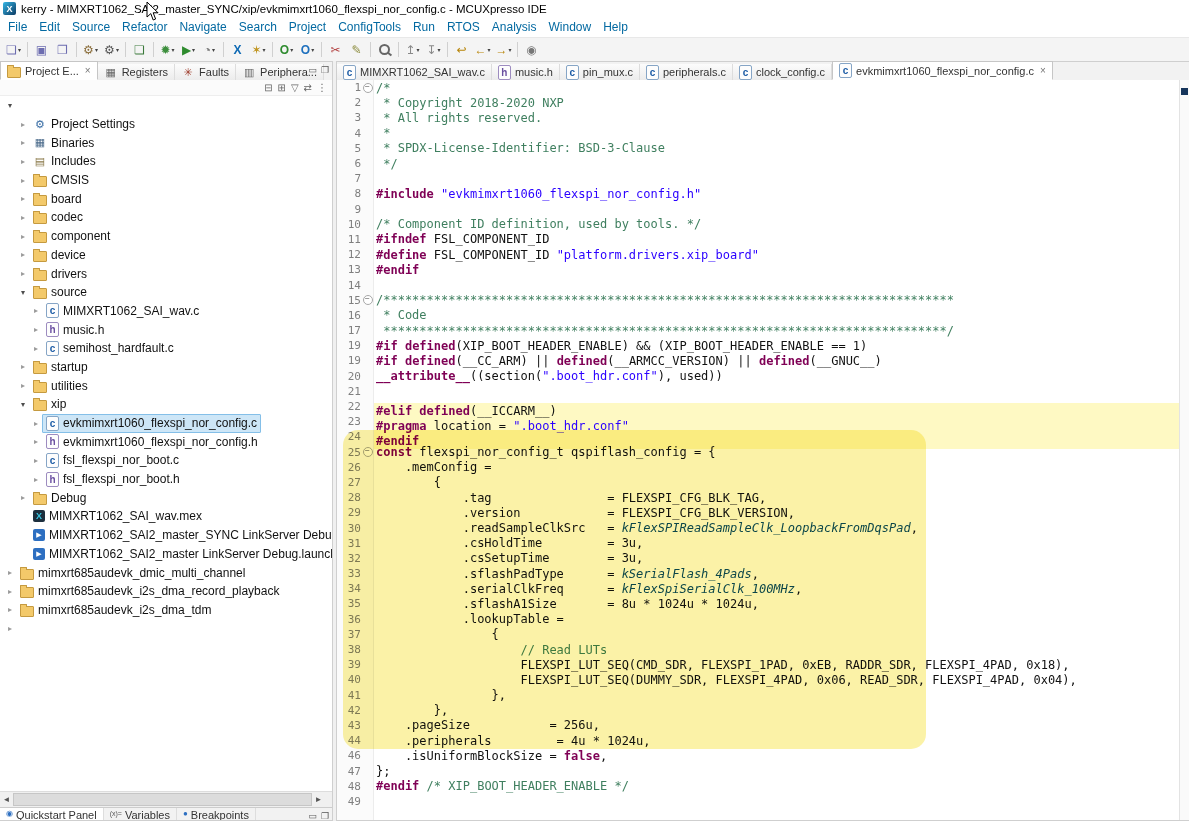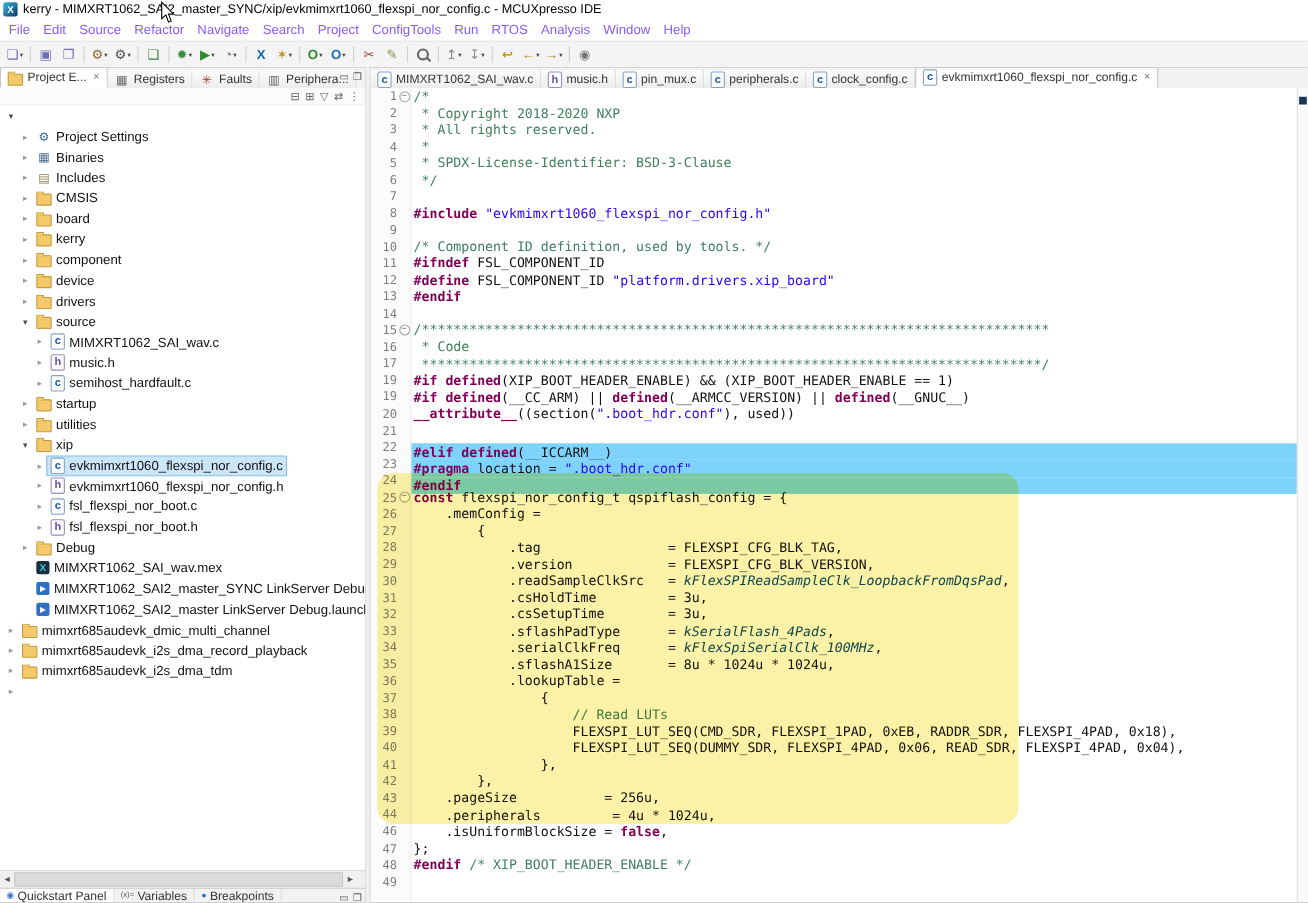--- a/index.html
+++ b/index.html
@@ -5,21 +5,21 @@
   html,body{margin:0;padding:0;}
   body{width:1189px;height:821px;overflow:hidden;position:relative;background:#fff;
        font-family:"Liberation Sans",sans-serif;font-size:12px;color:#111;
        -webkit-font-smoothing:antialiased;}
   
   .titlebar{height:17px;display:flex;align-items:center;gap:5px;padding-left:3px;background:#fff;}
   .appicon{width:13px;height:13px;border-radius:2px;background:linear-gradient(135deg,#35b6e5,#0d3a63);
            color:#fff;font-size:9px;font-weight:bold;display:flex;align-items:center;justify-content:center;}
   .titletext{font-size:11.5px;color:#000;}
   .menubar{height:20px;display:flex;align-items:center;background:#fff;padding-left:2px;}
-  .menu-item{padding:2px 6px;color:#8b5cf6;cursor:default;}
+  .menu-item{padding:2px 6px;color:#0369a1;cursor:default;}
   .toolbar{height:23px;background:#f4f4f4;border-top:1px solid #e8e8e8;border-bottom:1px solid #d8d8d8;
            display:flex;align-items:center;padding-left:3px;}
   .tbtn{height:20px;min-width:17px;display:flex;align-items:center;justify-content:center;padding:0 2px;border-radius:2px;}
   .tglyph{font-size:12px;line-height:1;}
   .dd::after{content:"▾";font-size:6px;color:#444;margin-left:1px;}
   .tsep{width:1px;height:15px;background:#d0d0d0;margin:0 3px;}
   .lens{width:7px;height:7px;border:2px solid #666;border-radius:50%;position:relative;display:inline-block;}
   .lens::after{content:"";position:absolute;width:5px;height:2px;background:#666;right:-4px;bottom:-2px;transform:rotate(40deg);}
   
   .main{position:absolute;top:61px;left:0;right:0;bottom:0;display:flex;}
@@ -67,21 +67,21 @@
   .ebody{flex:1;display:flex;position:relative;overflow:hidden;}
   .codecol{flex:1;position:relative;font-family:"DejaVu Sans Mono",monospace;font-size:12px;overflow:hidden;}
   .codecol::before{content:"";position:absolute;left:0;top:0;bottom:0;width:36px;background:#fbfbfb;border-right:1px solid #ececec;}
   .codelines{position:relative;}
   .cl{height:15.2px;display:flex;align-items:center;white-space:pre;}
   .ln{width:24px;flex:none;text-align:right;color:#7f7f7f;font-size:11px;}
   .fold{width:13px;flex:none;display:flex;align-items:center;justify-content:center;}
   .fbox{width:8px;height:8px;border:1px solid #a8a8a8;border-radius:50%;background:#fff;color:#707070;
         font-size:8px;line-height:6px;text-align:center;}
   .ct{flex:1;height:100%;display:flex;align-items:center;padding-left:2px;}
-  .cl.sel .ct{background:#7dd3fc;margin-top:39px;}
+  .cl.sel .ct{background:#fef9c3;margin-top:39px;}
   .tk-com{color:#3f7f5f;}
   .tk-pp{color:#7f0055;font-weight:bold;}
   .tk-kw{color:#7f0055;font-weight:bold;}
   .tk-str{color:#2a00ff;}
   .tk-enum{color:#0c4a6e;font-style:italic;}
   .tk-plain{color:#111;}
   .yellowhl{position:absolute;left:6px;top:350px;width:583px;height:319px;background:rgba(247,230,80,0.5);
             border-radius:15px;mix-blend-mode:multiply;pointer-events:none;z-index:5;}
   .overview{width:9px;flex:none;border-left:1px solid #e3e3e3;background:#fafafa;position:relative;}
   .ovmark{position:absolute;top:8px;left:1px;width:7px;height:7px;background:#17365c;}
@@ -268,21 +268,21 @@
             </span>
             <span class="tlabel">board</span>
           </span>
         </div>
         <div class="trow" style="padding-left: 17px;">
           <span class="chev">▸</span>
           <span class="titem">
             <span class="ticon">
               <span class="fico"></span>
             </span>
-            <span class="tlabel">kerry</span>
+            <span class="tlabel">codec</span>
           </span>
         </div>
         <div class="trow" style="padding-left: 17px;">
           <span class="chev">▸</span>
           <span class="titem">
             <span class="ticon">
               <span class="fico"></span>
             </span>
             <span class="tlabel">component</span>
           </span>

